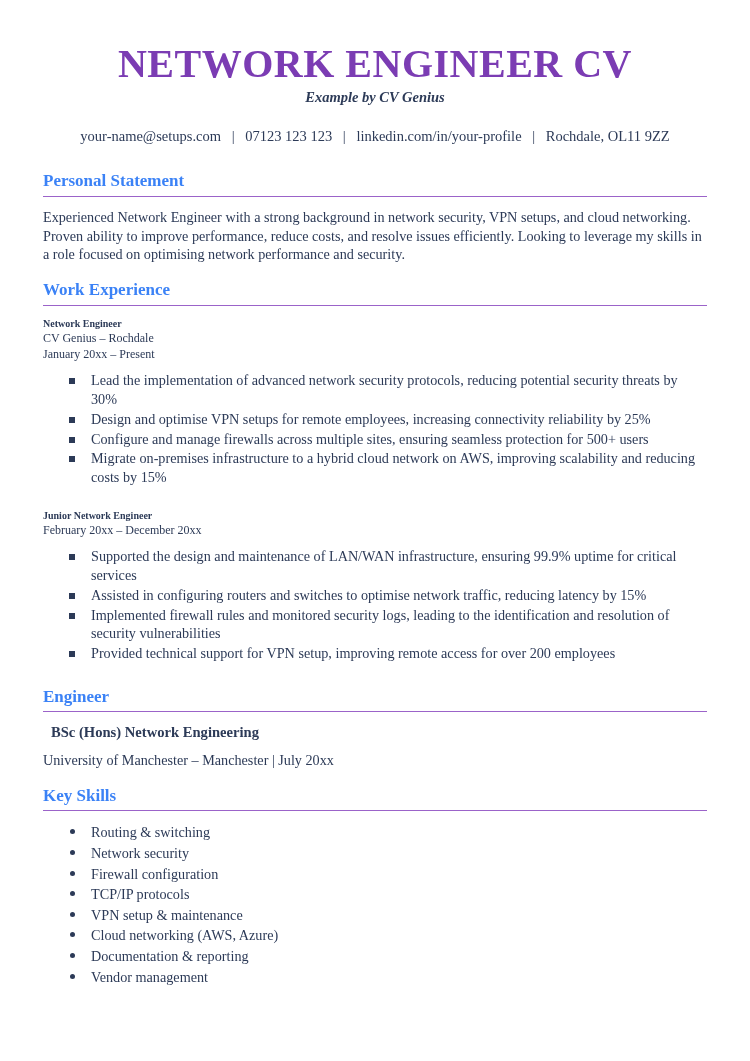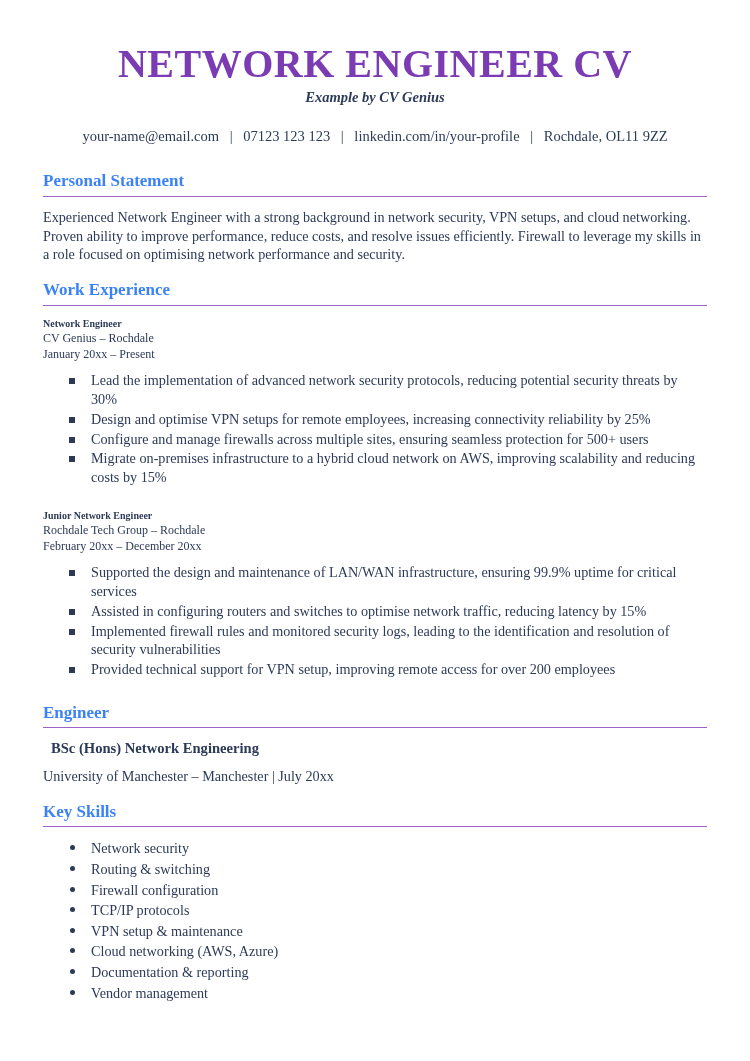--- a/index.html
+++ b/index.html
@@ -162,35 +162,35 @@
 </style>
 </head>
 <body>
 
 <div class="page">
 
   <header>
     <h1 class="cv-title">NETWORK ENGINEER CV</h1>
     <div class="cv-subtitle">Example by CV Genius</div>
     <div class="contact-line">
-      <span>your-name@email.com</span>
+      <span>your-name@setups.com</span>
       <span class="contact-sep">|</span>
       <span>07123 123 123</span>
       <span class="contact-sep">|</span>
       <span>linkedin.com/in/your-profile</span>
       <span class="contact-sep">|</span>
       <span>Rochdale, OL11 9ZZ</span>
     </div>
   </header>
 
   <section class="section">
     <h2 class="section-heading">Personal Statement</h2>
     <hr class="section-rule">
     <div class="section-body">
-      <p class="summary-text">Experienced Network Engineer with a strong background in network security, VPN setups, and cloud networking. Proven ability to improve performance, reduce costs, and resolve issues efficiently. Firewall to leverage my skills in a role focused on optimising network performance and security.</p>
+      <p class="summary-text">Experienced Network Engineer with a strong background in network security, VPN setups, and cloud networking. Proven ability to improve performance, reduce costs, and resolve issues efficiently. Looking to leverage my skills in a role focused on optimising network performance and security.</p>
     </div>
   </section>
 
   <section class="section">
     <h2 class="section-heading">Work Experience</h2>
     <hr class="section-rule">
     <div class="section-body">
 
       <div class="job">
         <p class="job-title">Network Engineer</p>
@@ -201,21 +201,20 @@
           <li>Design and optimise VPN setups for remote employees, increasing connectivity reliability by 25%</li>
           <li>Configure and manage firewalls across multiple sites, ensuring seamless protection for 500+ users</li>
           <li>Migrate on-premises infrastructure to a hybrid cloud network on AWS, improving scalability and reducing costs by 15%</li>
         </ul>
       </div>
 
       <div class="job-spacer"></div>
 
       <div class="job">
         <p class="job-title">Junior Network Engineer</p>
-        <p class="job-company">Rochdale Tech Group – Rochdale</p>
         <p class="job-dates">February 20xx – December 20xx</p>
         <ul class="bullets">
           <li>Supported the design and maintenance of LAN/WAN infrastructure, ensuring 99.9% uptime for critical services</li>
           <li>Assisted in configuring routers and switches to optimise network traffic, reducing latency by 15%</li>
           <li>Implemented firewall rules and monitored security logs, leading to the identification and resolution of security vulnerabilities</li>
           <li>Provided technical support for VPN setup, improving remote access for over 200 employees</li>
         </ul>
       </div>
 
     </div>
@@ -232,22 +231,22 @@
         <p class="edu-school">University of Manchester – Manchester | July 20xx</p>
       </div>
     </div>
   </section>
 
   <section class="section">
     <h2 class="section-heading">Key Skills</h2>
     <hr class="section-rule">
     <div class="section-body">
       <ul class="skills">
+        <li>Routing &amp; switching</li>
         <li>Network security</li>
-        <li>Routing &amp; switching</li>
         <li>Firewall configuration</li>
         <li>TCP/IP protocols</li>
         <li>VPN setup &amp; maintenance</li>
         <li>Cloud networking (AWS, Azure)</li>
         <li>Documentation &amp; reporting</li>
         <li>Vendor management</li>
       </ul>
     </div>
   </section>
 

